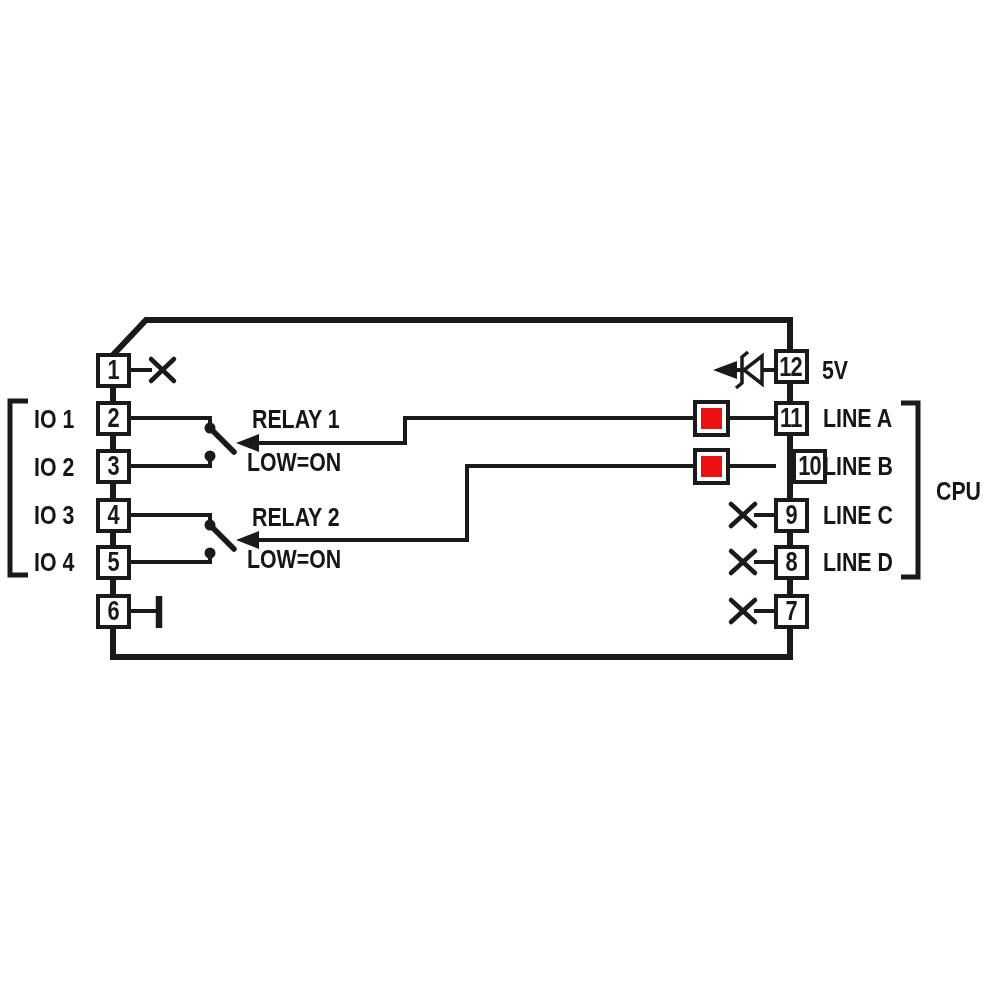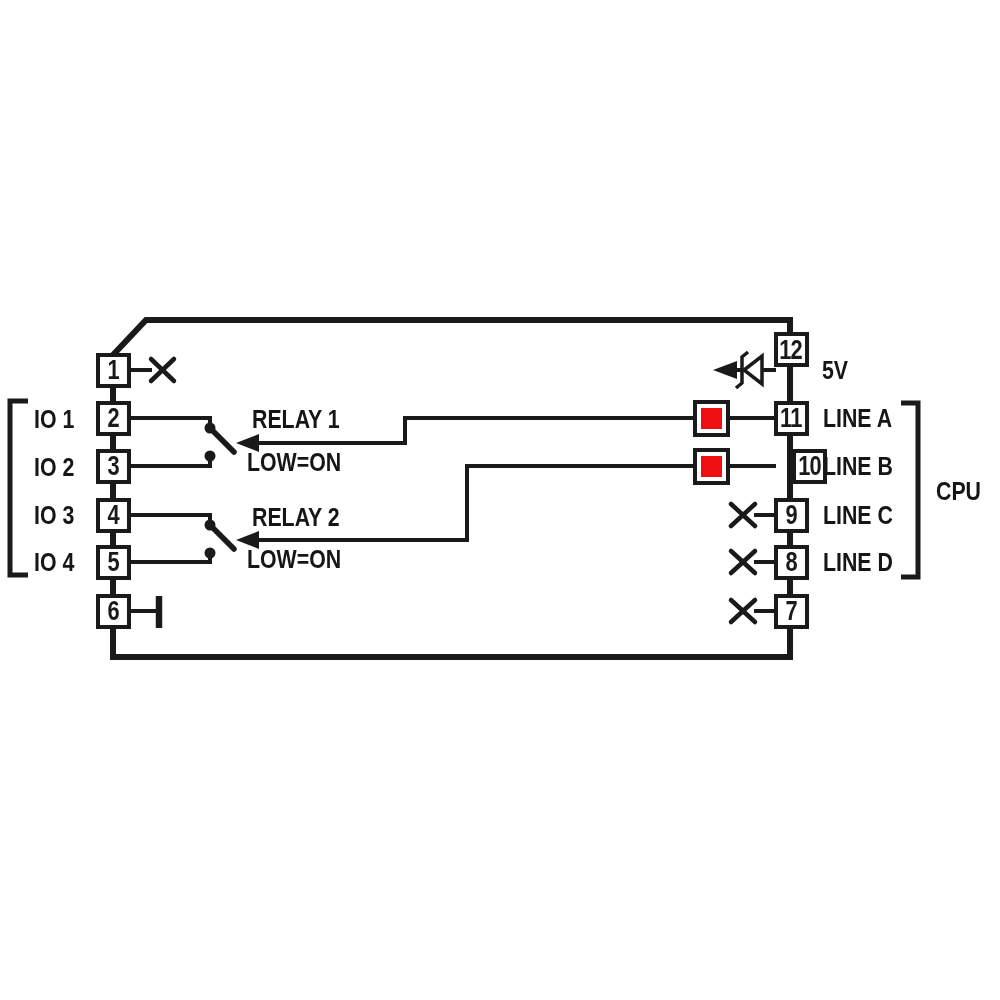--- a/index.html
+++ b/index.html
@@ -119,21 +119,21 @@
   <div class="pinbox" style="left:95.5px;top:497.5px;">
       <span>4</span>
     </div>
   <div class="pinbox" style="left:95.5px;top:544.5px;">
       <span>5</span>
     </div>
   <div class="pinbox" style="left:95.5px;top:593.5px;">
       <span>6</span>
     </div>
 
-  <div class="pinbox" style="left:773.5px;top:332px;">
+  <div class="pinbox" style="left:773.5px;top:349px;">
       <span>12</span>
     </div>
   <div class="pinbox" style="left:773.5px;top:400.5px;">
       <span>11</span>
     </div>
   <div class="pinbox" style="left:792px;top:448.5px;">
       <span>10</span>
     </div>
   <div class="pinbox" style="left:773.5px;top:497.5px;">
       <span>9</span>

